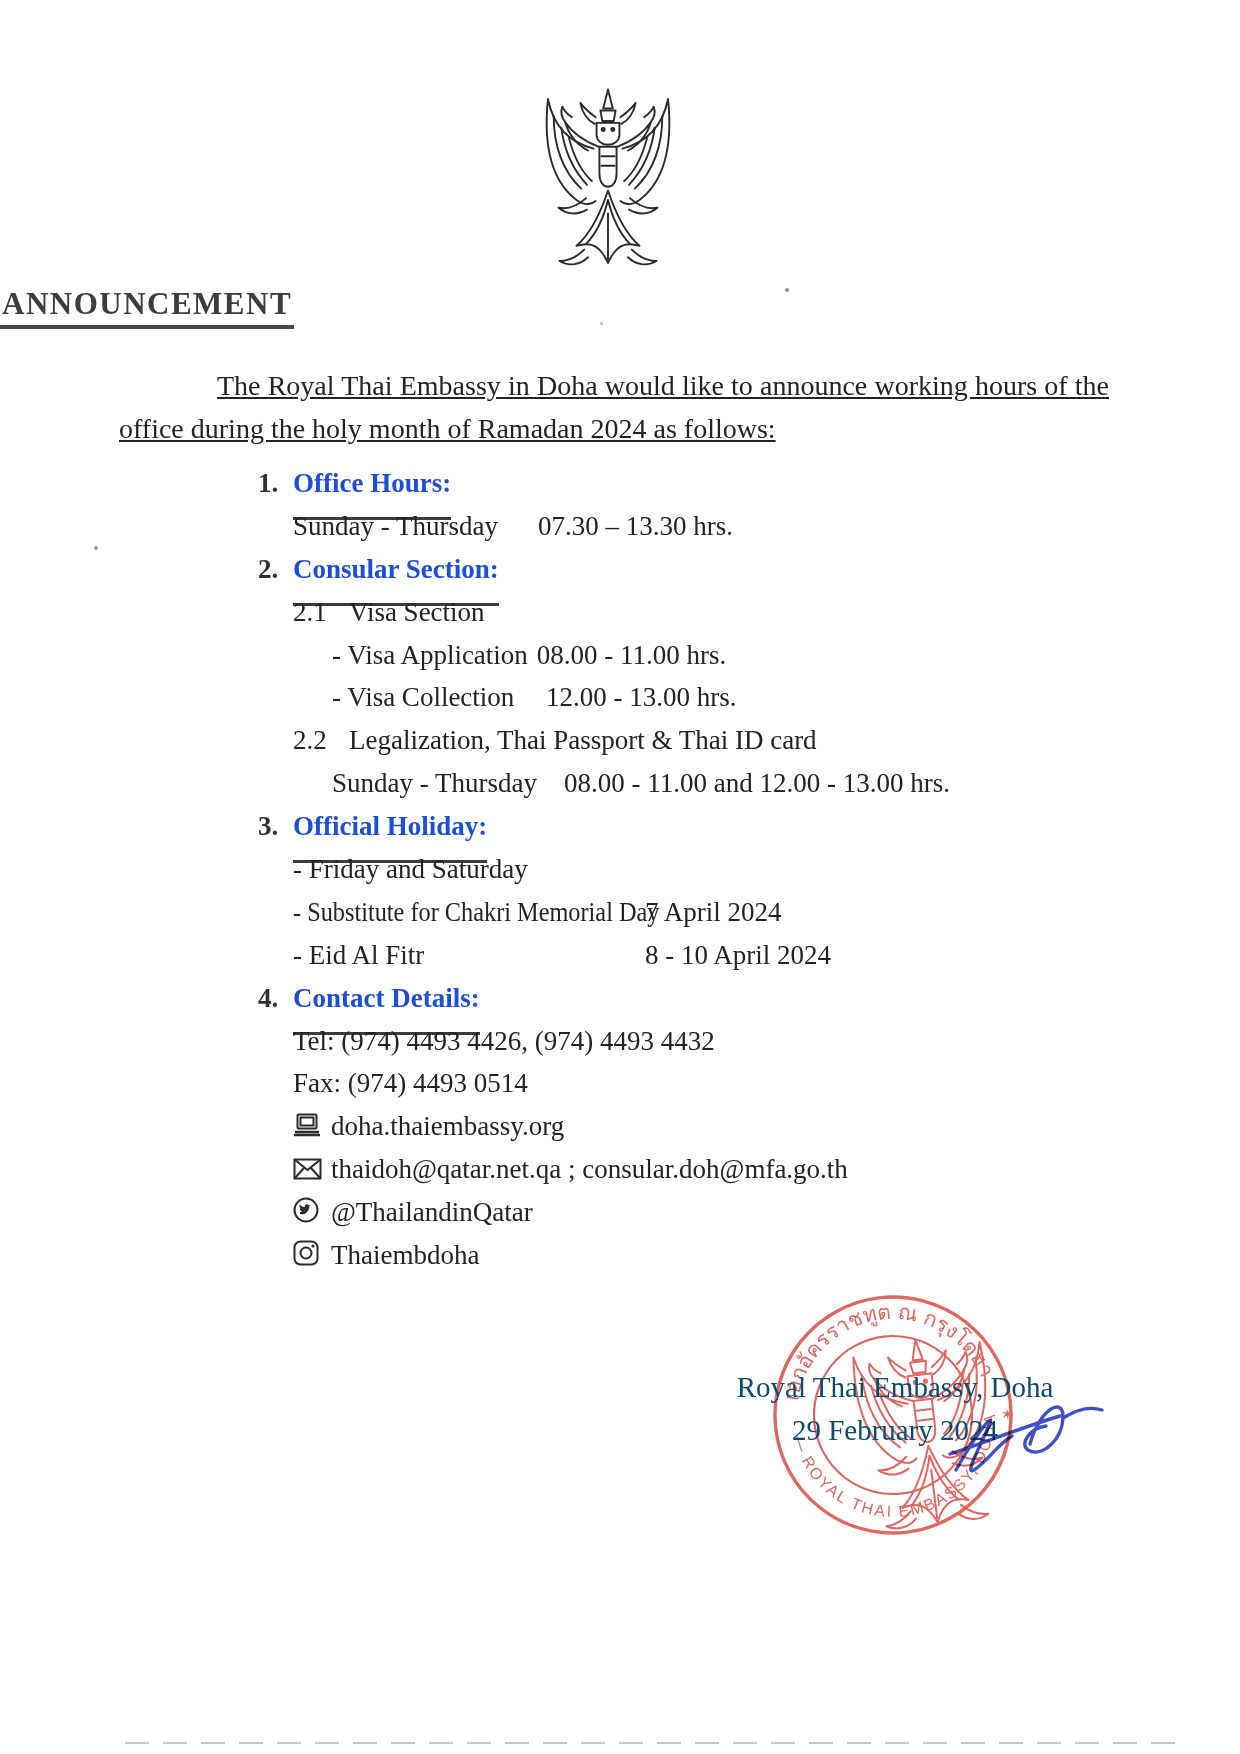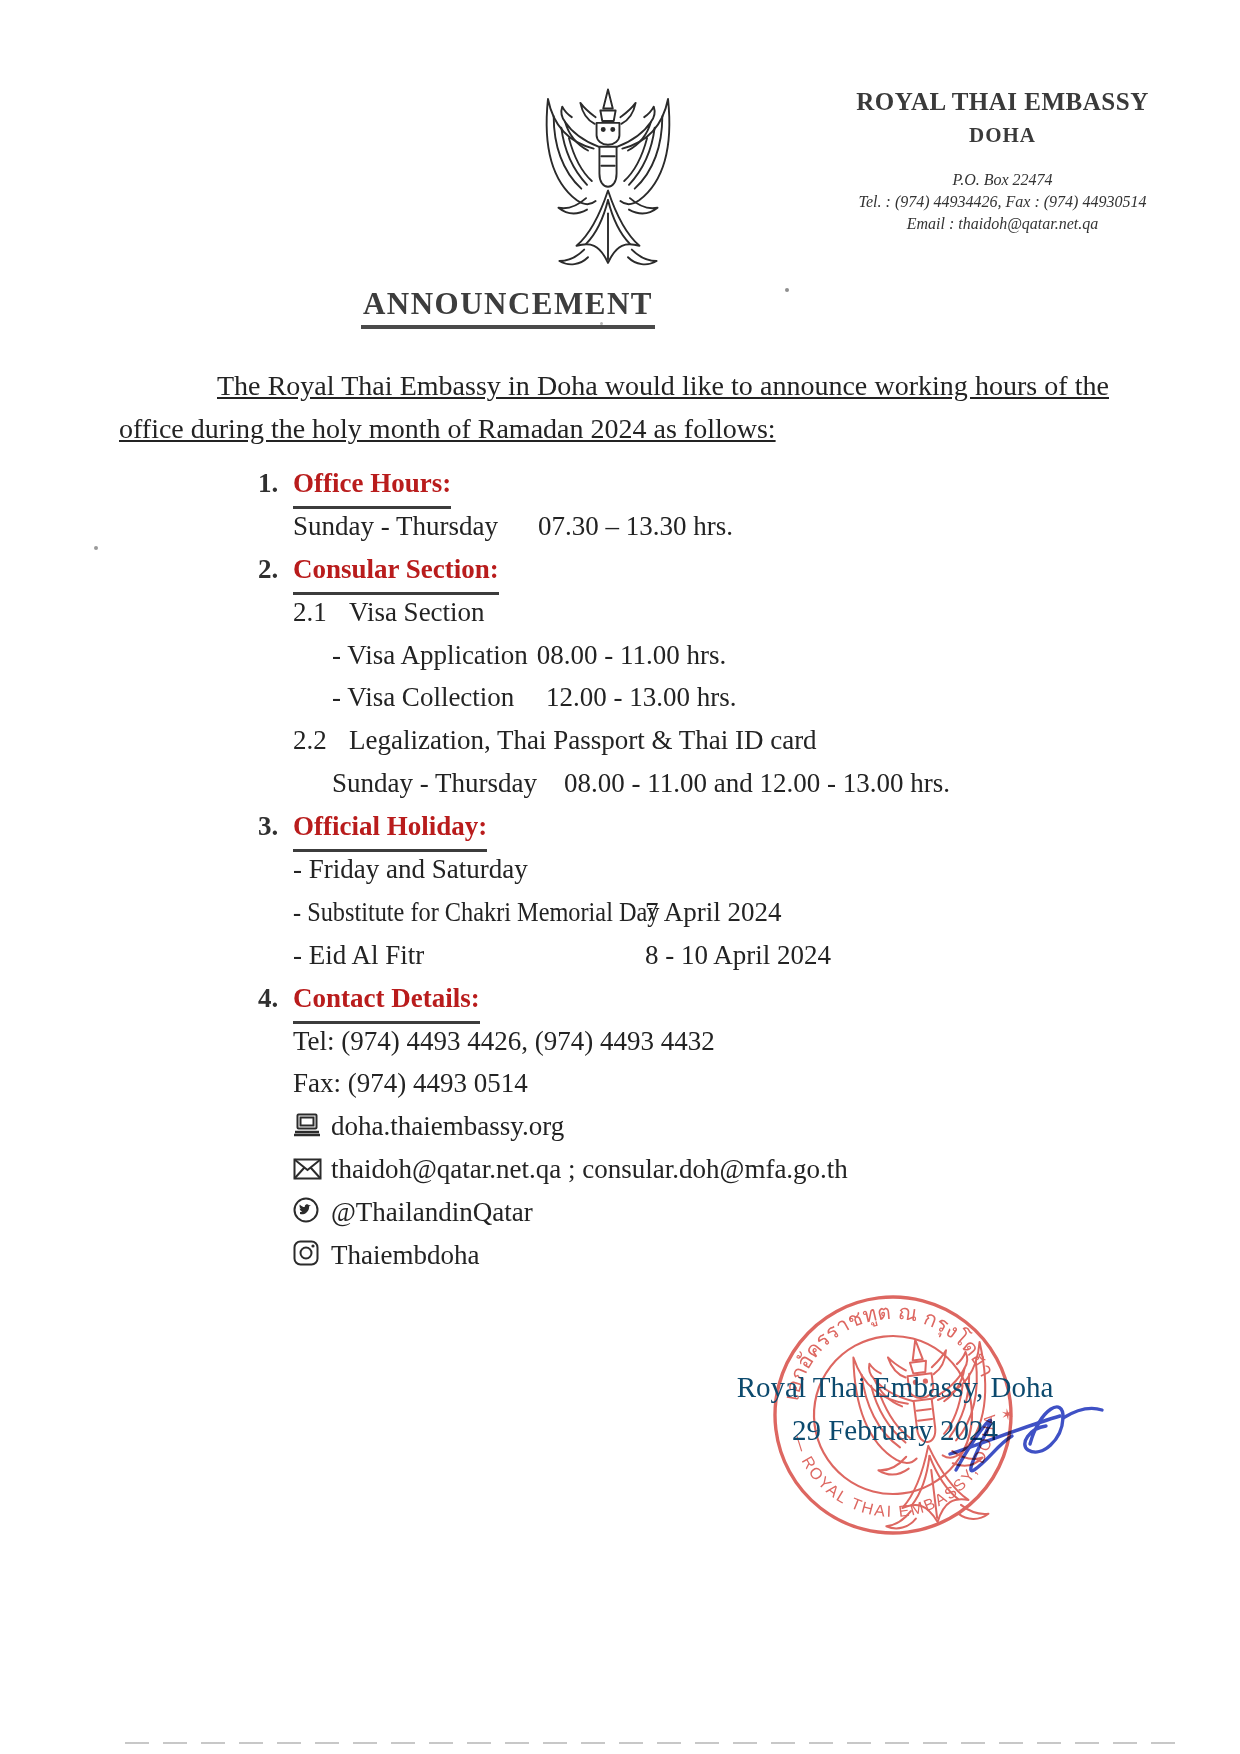--- a/index.html
+++ b/index.html
@@ -12,35 +12,35 @@
     color:#232323;
     overflow:hidden;
   }
   
   .emblem{position:absolute;left:527px;top:82px;width:162px;height:198px;color:#2b2b2b;}
   .embassy-block{position:absolute;left:775px;top:88px;width:455px;text-align:center;}
   .embassy-name{font-size:25px;font-weight:bold;letter-spacing:.5px;color:#3a3a3a;}
   .embassy-city{font-size:21px;font-weight:bold;margin-top:7px;letter-spacing:1px;color:#3a3a3a;}
   .embassy-details{margin-top:21px;font-style:italic;font-size:16px;line-height:22px;color:#333;}
   
-  .title-wrap{position:absolute;left:6px;top:286px;width:1004px;text-align:center;}
+  .title-wrap{position:absolute;left:0;top:286px;width:1004px;}
   .title{
     display:inline-block;font-size:31px;font-weight:bold;letter-spacing:1.5px;
     color:#3d3d3d;border-bottom:4px solid #4a4a4a;padding:0 2px 3px 2px;
   }
   
   .intro{
     position:absolute;left:119px;top:336px;width:990px;
     font-size:28px;line-height:43px;text-align:justify;text-indent:98px;text-decoration:underline;
   }
   
   .sections{position:absolute;left:258px;top:462px;width:880px;font-size:27px;}
   .line{display:flex;align-items:baseline;height:42.9px;line-height:42.9px;white-space:nowrap;}
   .num{width:35px;flex:none;font-weight:bold;color:#303030;}
-  .sec-title{font-weight:bold;color:#b91c1c;border-bottom:3px solid #3c3c3c;padding-bottom:1px;}
+  .sec-title{font-weight:bold;color:#1d4ed8;border-bottom:3px solid #3c3c3c;padding-bottom:12px;}
   .ind1{padding-left:35px;}
   .ind2{padding-left:74px;}
   .subnum{width:56px;flex:none;}
   .lbl245{width:245px;flex:none;}
   .lbl225{width:232px;flex:none;}
   .lbl207{width:214px;flex:none;}
   .lbl345{width:352px;flex:none;}
   .gap8{margin-right:9px;}
   .condense{display:inline-block;transform:scaleX(.90);transform-origin:left center;}
   .cicon{width:38px;flex:none;display:inline-flex;align-items:center;position:relative;top:2px;}
@@ -108,29 +108,20 @@
           <path d="M110,172 C118,180 126,184 136,184 C126,190 114,188 106,180"></path>
         </g>
       </symbol>
     </defs>
   </svg>
 
   <svg class="emblem" viewBox="0 0 170 200">
     <use href="#garuda-sym"></use>
   </svg>
 
-  <div class="embassy-block">
-    <div class="embassy-name">ROYAL THAI EMBASSY</div>
-    <div class="embassy-city">DOHA</div>
-    <div class="embassy-details">
-      <div>P.O. Box 22474</div>
-      <div>Tel. : (974) 44934426, Fax : (974) 44930514</div>
-      <div>Email : thaidoh@qatar.net.qa</div>
-    </div>
-  </div>
 
   <div class="title-wrap">
     <span class="title">ANNOUNCEMENT</span>
   </div>
 
   <p class="intro">The Royal Thai Embassy in Doha would like to announce working hours of the office during the holy month of Ramadan 2024 as follows:</p>
 
   <div class="sections">
 
     <div class="line">

